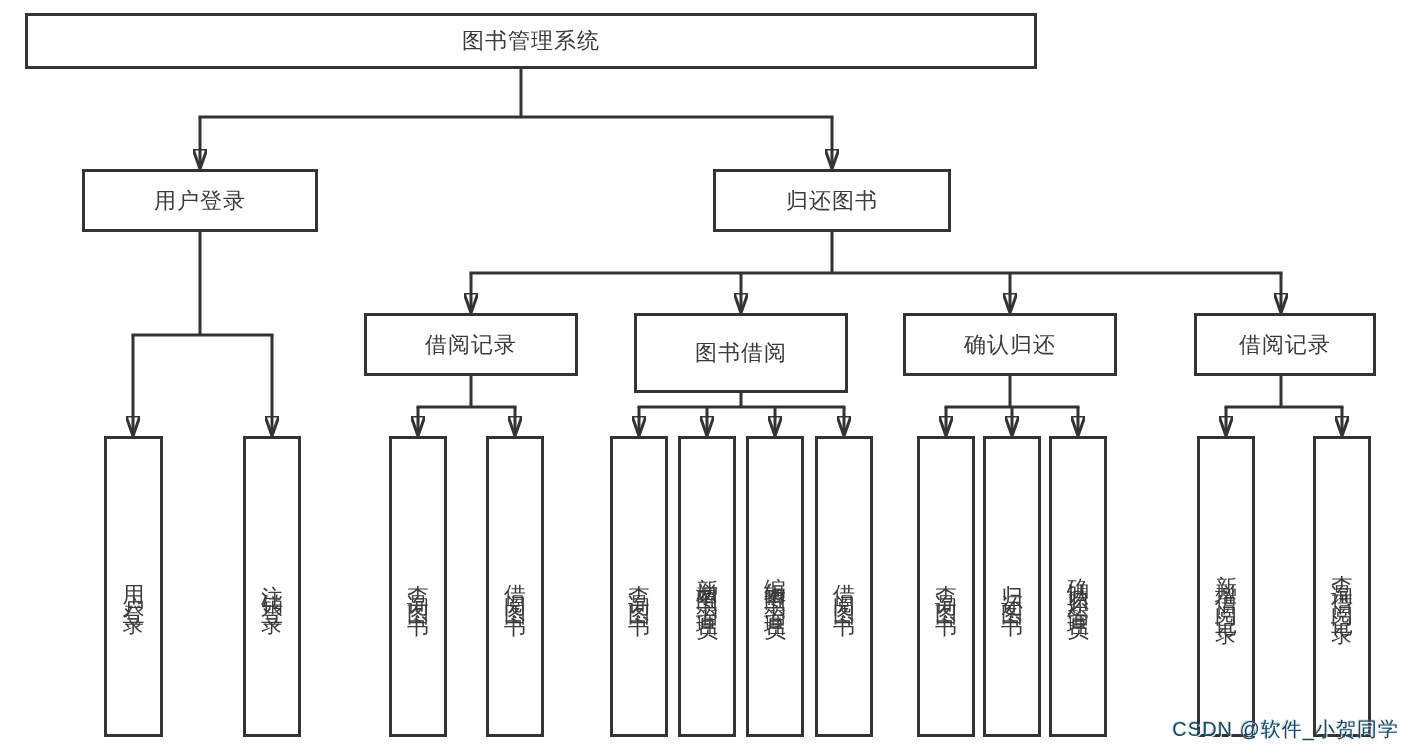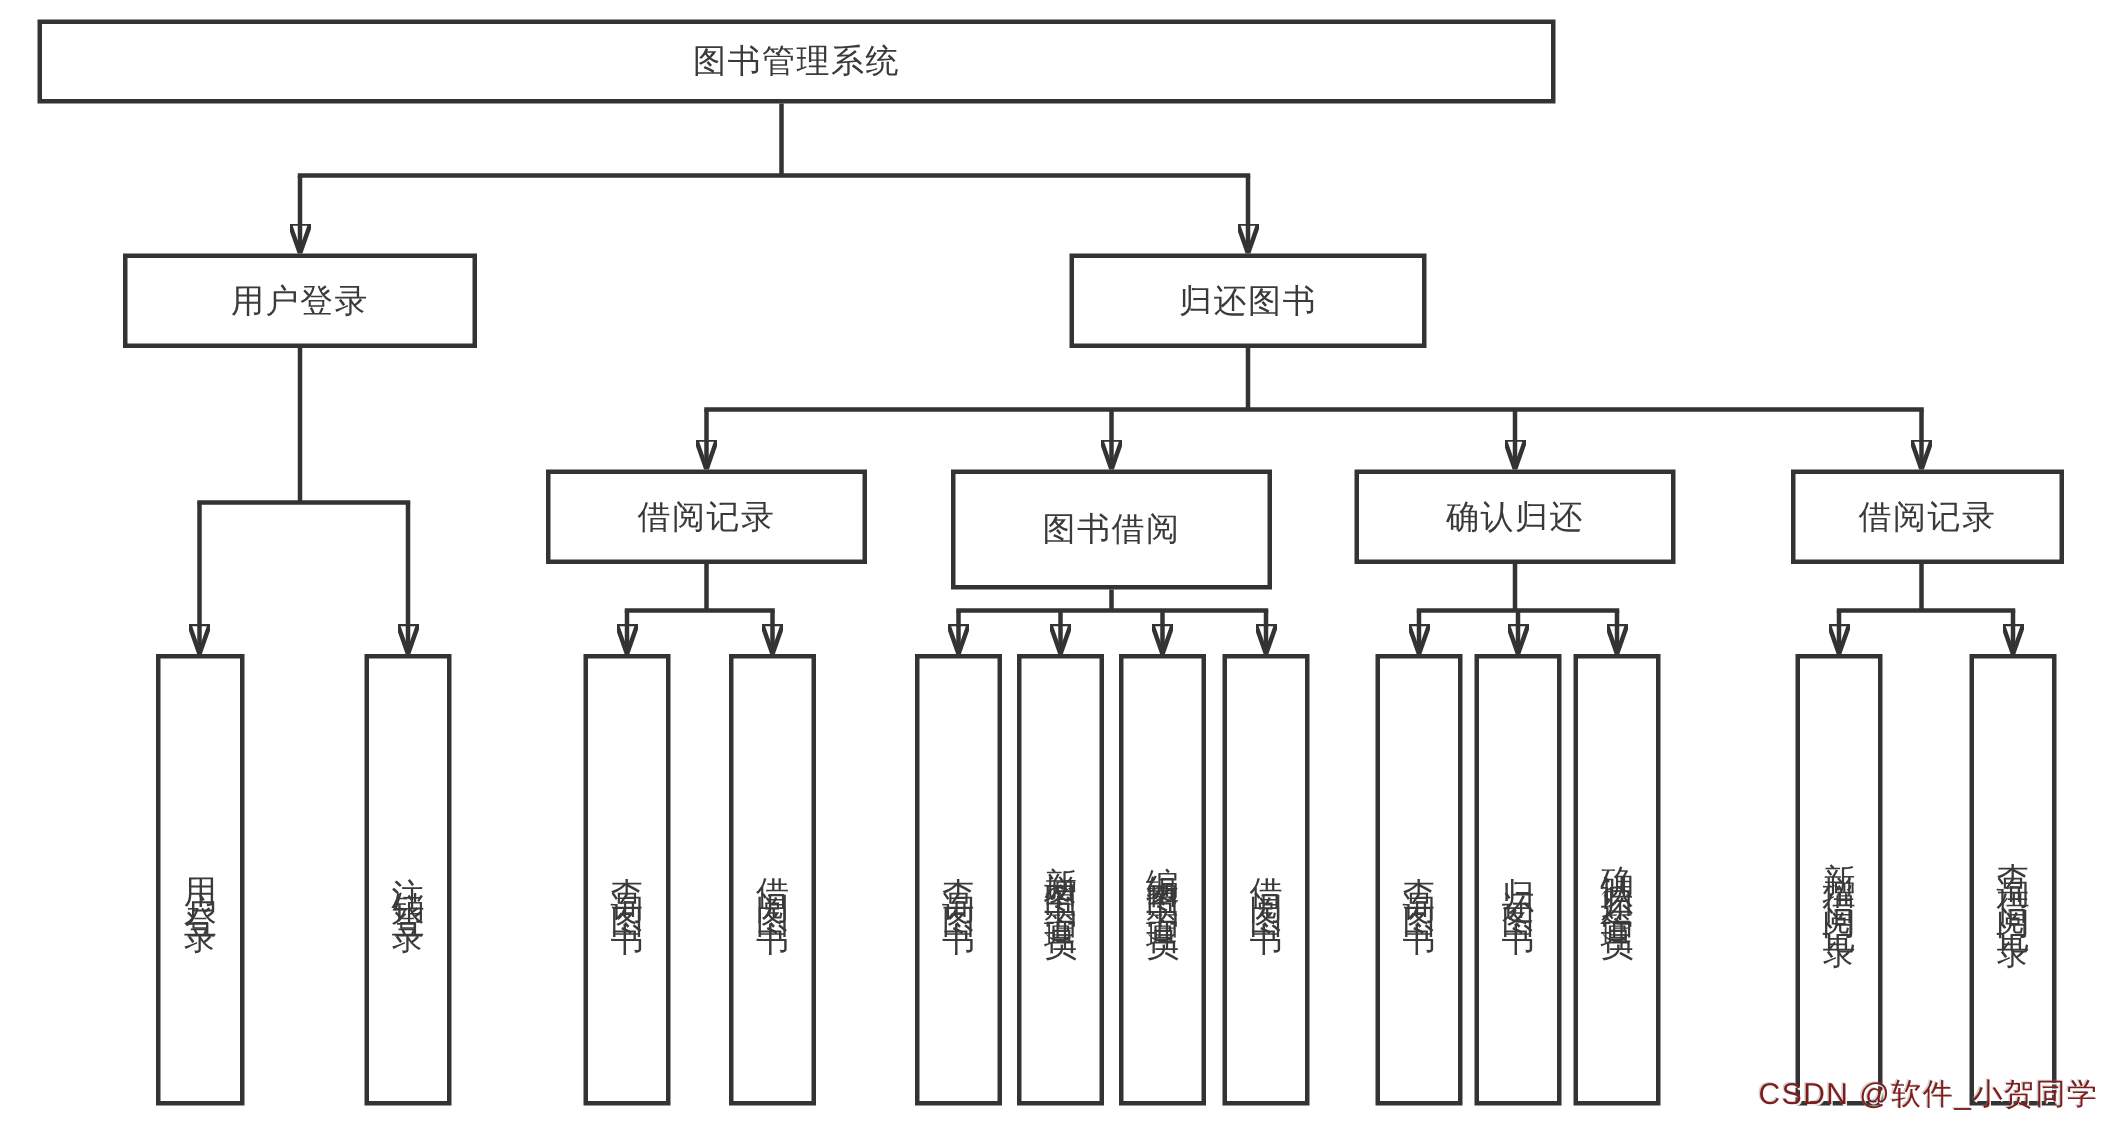--- a/index.html
+++ b/index.html
@@ -15,21 +15,21 @@
     display:flex;align-items:center;justify-content:center;
     font-size:22px;color:#3a3a3a;z-index:1;letter-spacing:1px;white-space:nowrap;
   }
   .leaf{
     writing-mode:vertical-rl;text-orientation:mixed;
     letter-spacing:10px;font-size:22px;line-height:1;
   }
   .leaf.long{letter-spacing:6px;}
   .watermark{
     position:absolute;right:6px;bottom:4px;z-index:2;
-    font-size:20px;color:#7f1d1d;letter-spacing:1px;
+    font-size:20px;color:#0c4a6e;letter-spacing:1px;
     text-shadow:1px 1px 0 rgba(255,255,255,0.9), -1px -1px 0 rgba(130,130,130,0.35);
   }
 </style>
 </head>
 <body>
 
 <div class="stage">
 
   <svg class="wires" width="1405" height="747" viewBox="0 0 1405 747">
     <defs>

